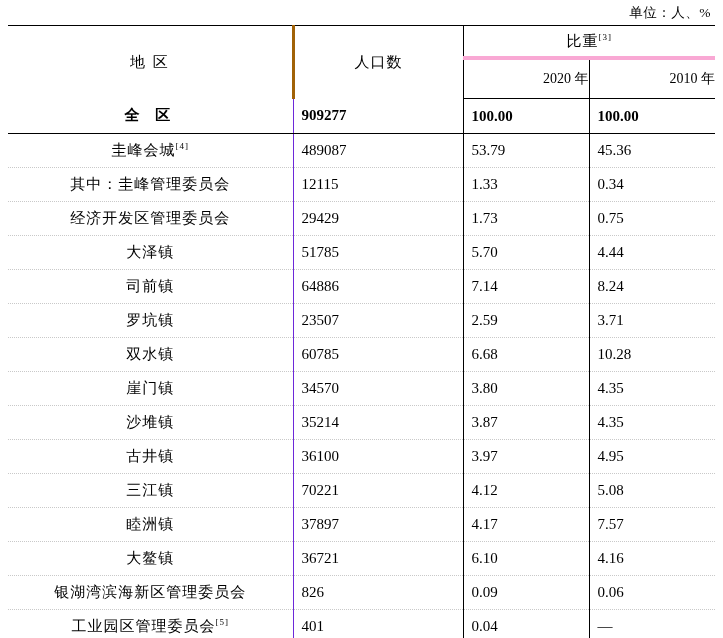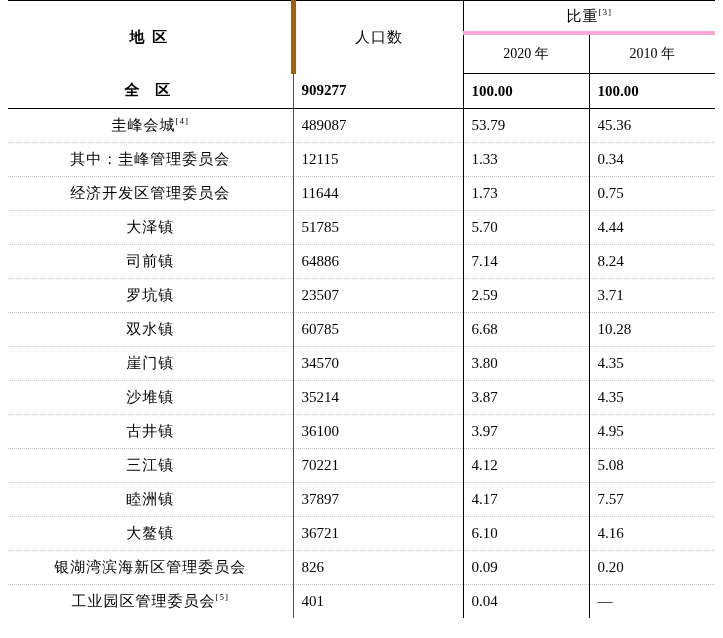--- a/index.html
+++ b/index.html
@@ -37,38 +37,38 @@
   table.main col.c-pop    { width: 170px; }
   table.main col.c-p2020  { width: 126px; }
   table.main col.c-p2010  { width: 126px; }
   thead th {
     font-weight: normal;
     font-size: 15px;
     padding: 0;
     vertical-align: middle;
   }
   th.head-region {
-    border-right: 5px solid #a16207;
+    border-right: 3px solid #a16207;
     letter-spacing: 2px;
     height: 68px;
-    font-weight: bold;
   }
   th.head-pop {
     border-right: 1px solid #000;
     height: 68px;
     letter-spacing: 1px;
   }
   th.head-ratio {
     border-bottom: 4px solid #f9a8d4;
     height: 30px;
     letter-spacing: 1px;
   }
   th.head-y {
     height: 38px;
     font-size: 14px;
+    text-align: right;
   }
   th.head-y.first {
     border-right: 1px solid #000;
   }
   .sup {
     font-size: 9px;
     vertical-align: super;
   }
   thead tr.top-rule th {
     border-top: 1.6px solid #000;
@@ -108,20 +108,21 @@
   }
   tbody tr:last-child td {
     border-bottom: none;
   }
 </style>
 </head>
 <body>
 
 <div class="page">
 
+  <div class="unit-line">单位：人、%</div>
 
   <table class="main">
     <colgroup>
       <col class="c-region">
       <col class="c-pop">
       <col class="c-p2020">
       <col class="c-p2010">
     </colgroup>
     <thead>
       <tr class="top-rule">
@@ -148,21 +149,21 @@
           <td class="num p2010">45.36</td>
         </tr>
         <tr>
           <td class="region">其中：圭峰管理委员会</td>
           <td class="num pop">12115</td>
           <td class="num p2020">1.33</td>
           <td class="num p2010">0.34</td>
         </tr>
         <tr>
           <td class="region">经济开发区管理委员会</td>
-          <td class="num pop">11644</td>
+          <td class="num pop">29429</td>
           <td class="num p2020">1.73</td>
           <td class="num p2010">0.75</td>
         </tr>
         <tr>
           <td class="region">大泽镇</td>
           <td class="num pop">51785</td>
           <td class="num p2020">5.70</td>
           <td class="num p2010">4.44</td>
         </tr>
         <tr>
@@ -216,21 +217,21 @@
         <tr>
           <td class="region">大鳌镇</td>
           <td class="num pop">36721</td>
           <td class="num p2020">6.10</td>
           <td class="num p2010">4.16</td>
         </tr>
         <tr>
           <td class="region">银湖湾滨海新区管理委员会</td>
           <td class="num pop">826</td>
           <td class="num p2020">0.09</td>
-          <td class="num p2010">0.20</td>
+          <td class="num p2010">0.06</td>
         </tr>
         <tr>
           <td class="region">工业园区管理委员会<span class="sup">[5]</span></td>
           <td class="num pop">401</td>
           <td class="num p2020">0.04</td>
           <td class="num p2010">—</td>
         </tr>
       </tbody>
   </table>
 

